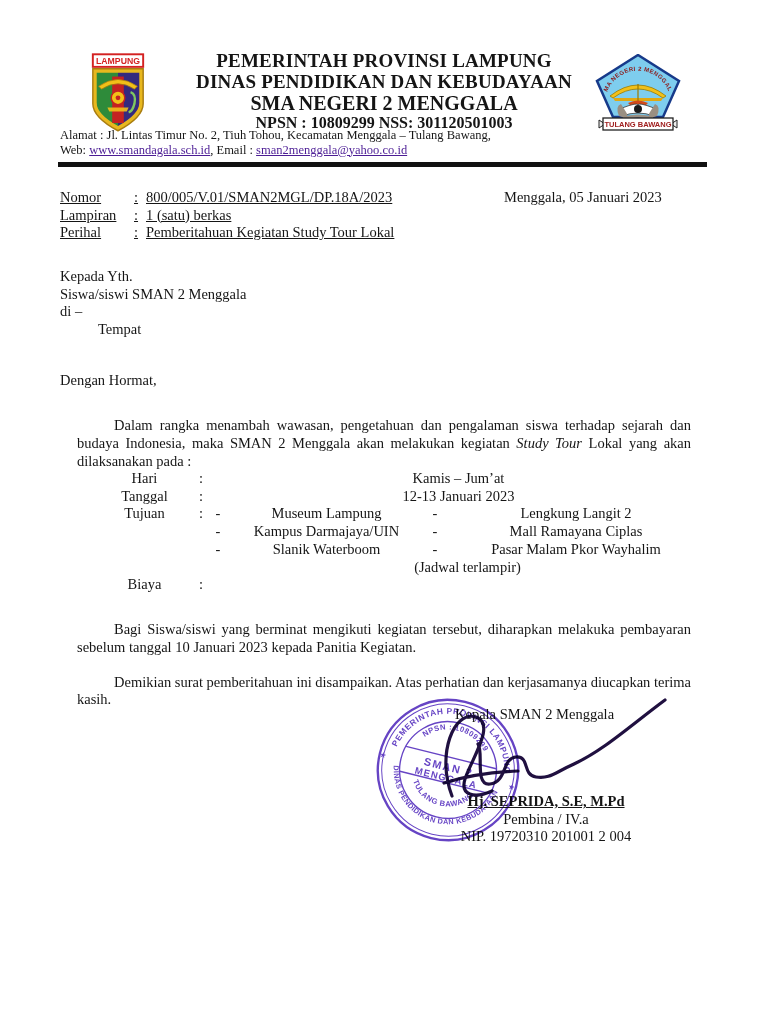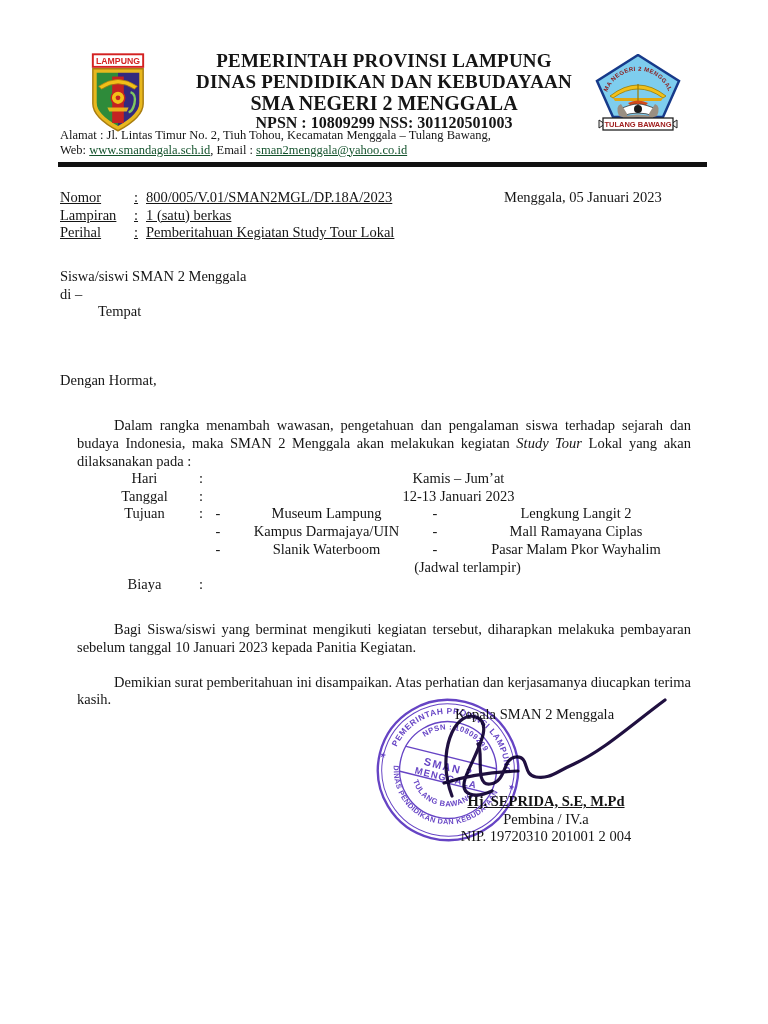--- a/index.html
+++ b/index.html
@@ -5,21 +5,21 @@
   html,body{margin:0;padding:0;background:#ffffff;}
   .page{position:relative;width:735px;height:1024px;background:#fff;overflow:hidden;
         font-family:"Liberation Serif", serif;color:#151515;}
   
   .lh-center{position:absolute;left:150px;top:51px;width:468px;text-align:center;font-weight:bold;}
   .lh-l1,.lh-l2{font-size:19px;line-height:20.5px;letter-spacing:.2px;}
   .lh-l3{font-size:20px;line-height:22px;}
   .lh-npsn{font-size:16px;line-height:17px;}
   .lh-address{position:absolute;left:60px;top:128px;width:648px;
               font-size:12.5px;line-height:14.5px;}
-  .link{color:#14532d;text-decoration:underline;cursor:pointer;}
+  .link{color:#4c1d95;text-decoration:underline;cursor:pointer;}
   .lh-rule{position:absolute;left:58px;top:162px;width:649px;height:5px;background:#111;}
   .logo-left{position:absolute;left:88px;top:53px;width:60px;height:80px;}
   .logo-right{position:absolute;left:595px;top:54px;width:86px;height:80px;}
   
   .meta{position:absolute;left:60px;top:189px;width:648px;font-size:14.5px;line-height:17.5px;text-decoration:underline;}
   .meta-row{display:grid;grid-template-columns:74px 12px 1fr;}
   .place-date{position:absolute;left:444px;top:0;}
   
   .recipient{position:absolute;left:60px;top:268px;font-size:14.5px;line-height:17.5px;}
   .recipient .indent{padding-left:38px;}
@@ -117,20 +117,21 @@
     </div>
     <div class="meta-row">
       <span>Perihal</span>
       <span>:</span>
       <span>Pemberitahuan Kegiatan Study Tour Lokal</span>
     </div>
     <div class="place-date">Menggala, 05 Januari 2023</div>
   </div>
 
   <div class="recipient">
+    <div>Kepada Yth.</div>
     <div>Siswa/siswi SMAN 2 Menggala</div>
     <div>di –</div>
     <div class="indent">Tempat</div>
   </div>
 
   <div class="salutation">Dengan Hormat,</div>
 
   <div class="para p1">
     <p>
       <span>Dalam rangka menambah wawasan, pengetahuan dan pengalaman siswa terhadap sejarah dan budaya Indonesia, maka SMAN 2 Menggala akan melakukan kegiatan </span><i>Study Tour</i><span> Lokal yang akan dilaksanakan pada :</span>

